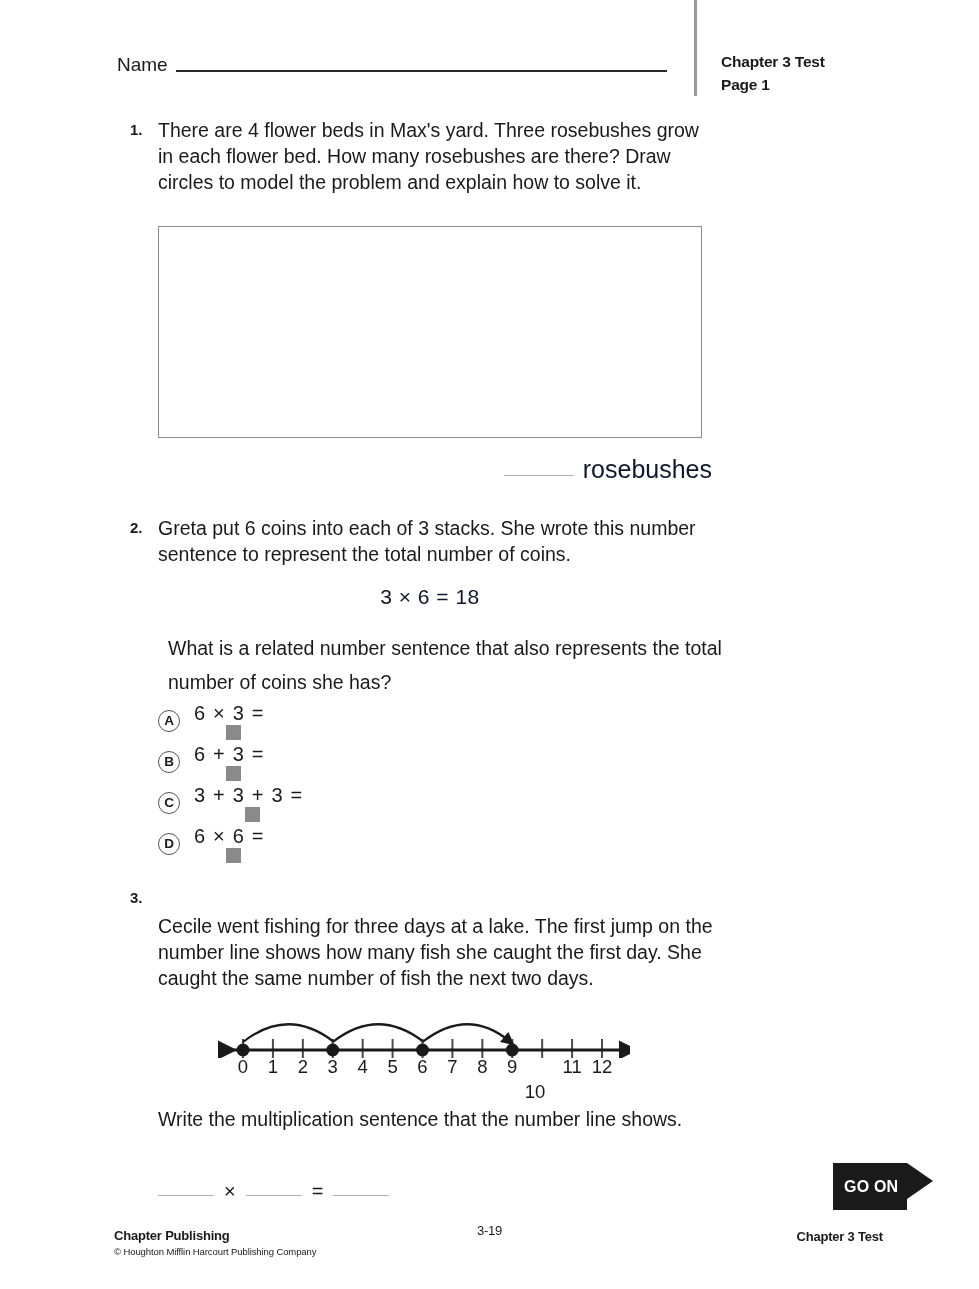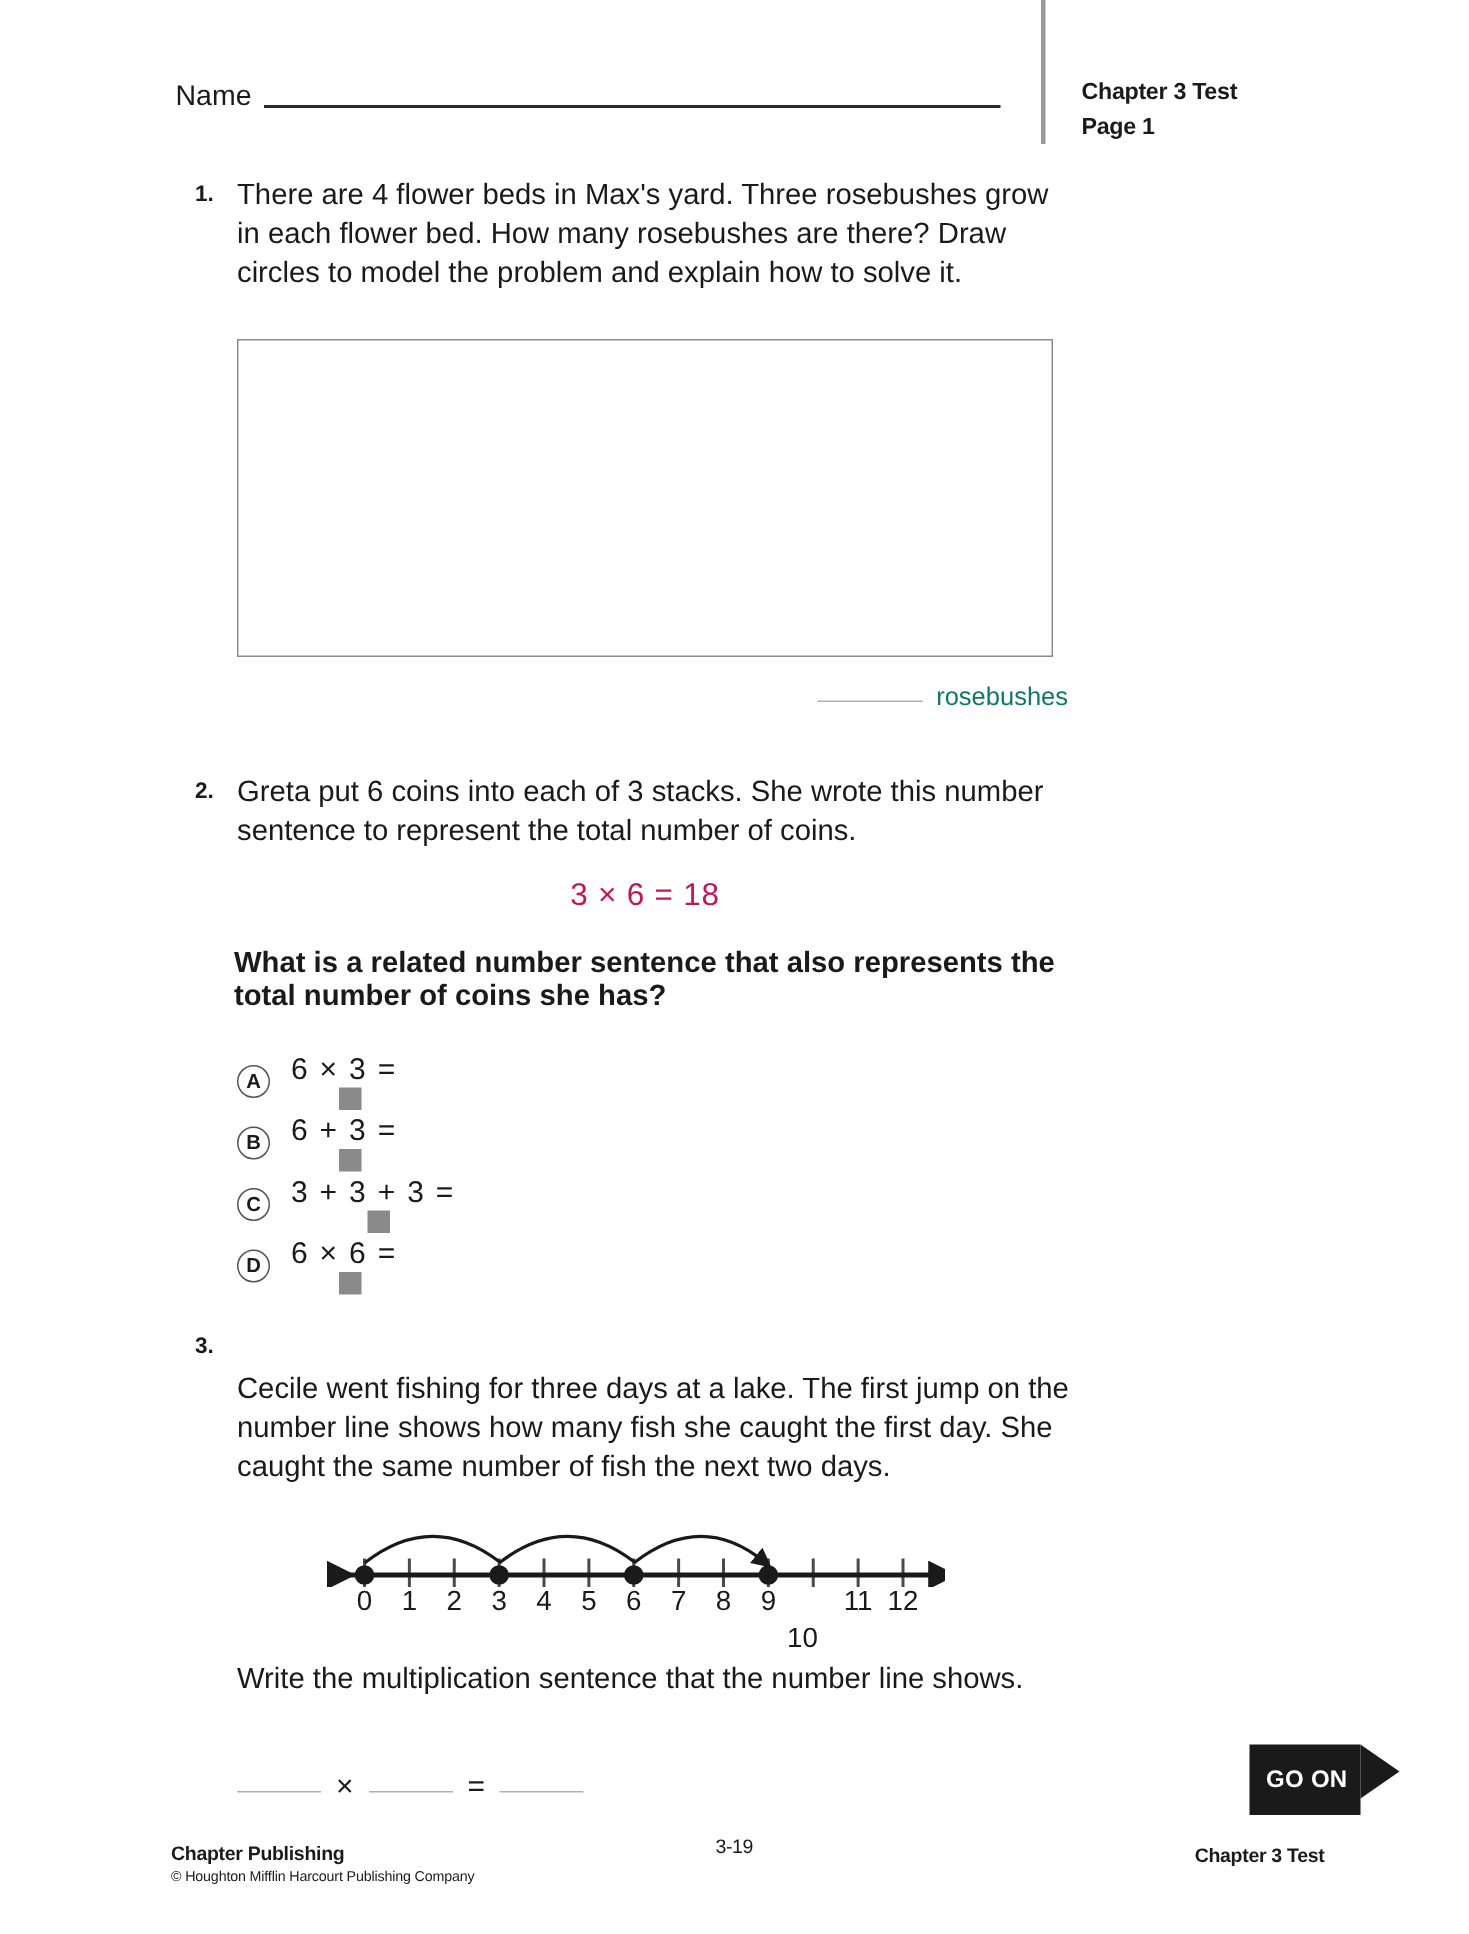--- a/index.html
+++ b/index.html
@@ -100,47 +100,46 @@
   .blank {
     display: inline-block;
     border-bottom: 1.5px solid #b0b0b0;
     height: 0;
     position: relative;
     top: -2px;
   }
   .blank-sm { width: 56px; }
   .blank-md { width: 70px; }
   .unit-text {
-    font-size: 17px;
+    font-size: 25px;
     margin-left: 9px;
-    color: #0f766e;
+    color: #0f172a;
   }
 
   
   #q2 { left: 130px; top: 515px; width: 600px; }
   #q2 .q-body { width: 562px; }
 
   .equation {
     position: absolute;
     left: 158px;
     top: 585px;
     width: 544px;
     text-align: center;
     font-size: 21px;
-    color: #be185d;
+    color: #0f172a;
     letter-spacing: 0.5px;
   }
   .q2-followup {
     position: absolute;
-    left: 156px;
+    left: 168px;
     top: 631px;
     width: 560px;
     font-size: 19.5px;
-    line-height: 22px;
-    font-weight: bold;
+    line-height: 34px;
   }
 
   .choices {
     position: absolute;
     left: 158px;
     top: 700px;
     width: 420px;
   }
   .choice {
     display: flex;

